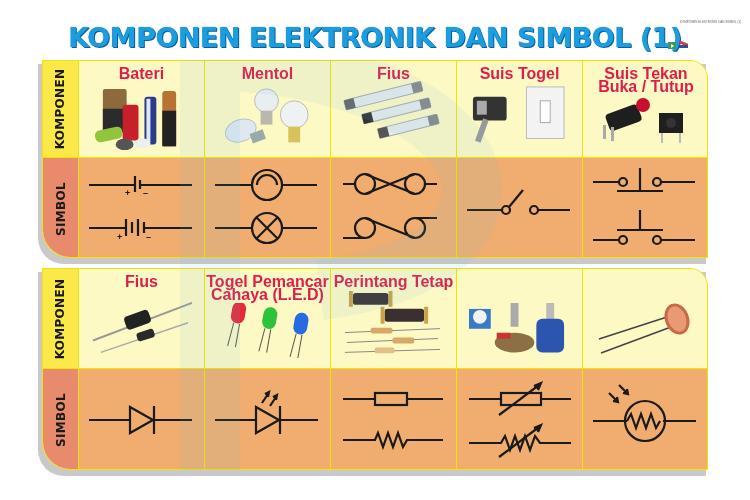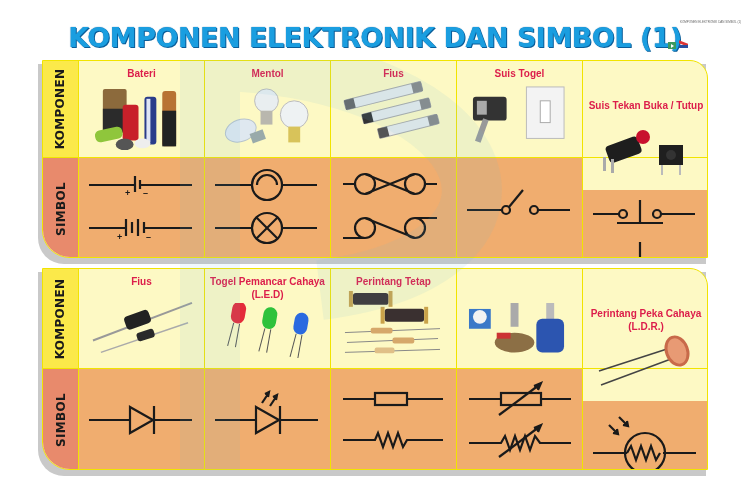--- a/index.html
+++ b/index.html
@@ -9,28 +9,28 @@
   .logos{position:absolute;left:668px;top:42px;display:flex;gap:3px;align-items:center;}
   .logo-a{width:8px;height:7px;background:#3c9a5f;display:flex;align-items:center;justify-content:center;}
   .logo-a span{width:0;height:0;border-left:3px solid #fff;border-top:2px solid transparent;border-bottom:2px solid transparent;}
   .logo-b{width:9px;height:7px;position:relative;}
   .logo-b i{position:absolute;left:0;top:0;width:9px;height:3px;background:#d33;transform:skewY(20deg);}
   .logo-b b{position:absolute;left:0;top:3px;width:9px;height:3px;background:#2a4fa0;}
   .board{position:absolute;left:42px;width:666px;}
   .board .shadow{position:absolute;left:-4px;top:4px;right:2px;bottom:-6px;background:#c9c9c9;border-radius:0 0 0 26px;}
   .grid{position:absolute;inset:0;display:grid;grid-template-columns:36px 126px 126px 126px 126px 126px;grid-template-rows:97px 101px;border:1px solid #f1e400;border-radius:0 18px 0 28px;overflow:hidden;background:#fdf9c4;}
   .cell{border-right:1px solid #f1e400;border-bottom:1px solid #f1e400;position:relative;box-sizing:border-box;}
-  .cell:nth-child(6n){border-right:none;margin-top:32px;}
+  .cell:nth-child(6n){border-right:none;}
   .row-label{display:flex;align-items:center;justify-content:center;}
   .row-label span{transform:rotate(-90deg);white-space:nowrap;font-weight:bold;font-size:12px;color:#1a1a1a;font-family:"DejaVu Sans",sans-serif;letter-spacing:0.3px;}
   .lbl-komp{background:#fbe94a;}
   .lbl-simb{background:#e88a6c;border-bottom:none;}
   .comp{background:#fdf9c4;}
   .sym{background:#f0ad6f;border-bottom:none;}
-  .comp-name{position:absolute;left:0;right:0;top:6px;text-align:center;color:#dc1e4b;font-weight:bold;font-size:10px;line-height:13px;}
+  .comp-name{position:absolute;left:0;right:0;top:6px;text-align:center;color:#dc1e4b;font-weight:bold;font-size:16px;line-height:13px;}
   .photo{position:absolute;left:10px;right:10px;bottom:6px;top:20px;}
   .photo.two{top:34px;}
   .sym svg{position:absolute;left:0;top:0;width:126px;height:101px;}
   .watermark{position:absolute;pointer-events:none;}
 </style>
 </head>
 <body>
 
 <div class="title">KOMPONEN ELEKTRONIK DAN SIMBOL (1)</div>
 <div class="tiny-label">KOMPONEN ELEKTRONIK DAN SIMBOL (1)</div>
@@ -261,21 +261,20 @@
           <circle cx="13" cy="14" r="7" fill="#f2f2f2"></circle>
         <rect x="44" y="0" width="8" height="24" fill="#aaa"></rect>
           <ellipse cx="48" cy="40" rx="20" ry="10" fill="#8c6f45"></ellipse>
           <rect x="30" y="30" width="14" height="6" fill="#c33"></rect>
         <rect x="80" y="0" width="8" height="18" fill="#bbb"></rect>
           <rect x="70" y="16" width="28" height="34" rx="6" fill="#2c55b0"></rect>
       </svg>
     </div>
 
     <div class="cell comp">
-      <div class="comp-name">Perintang Peka Cahaya (L.D.R.)</div>
       <svg class="photo two" viewBox="0 0 106 56">
         <line x1="6" y1="36" x2="74" y2="14" stroke="#444" stroke-width="1.5"></line>
           <line x1="8" y1="50" x2="78" y2="24" stroke="#444" stroke-width="1.5"></line>
         <ellipse cx="84" cy="16" rx="12" ry="16" fill="#c86a4a" transform="rotate(-20 84 16)"></ellipse>
           <ellipse cx="84" cy="16" rx="9" ry="13" fill="#e89a74" transform="rotate(-20 84 16)"></ellipse>
       </svg>
     </div>
 
     <div class="cell row-label lbl-simb">
         <span>SIMBOL</span>

